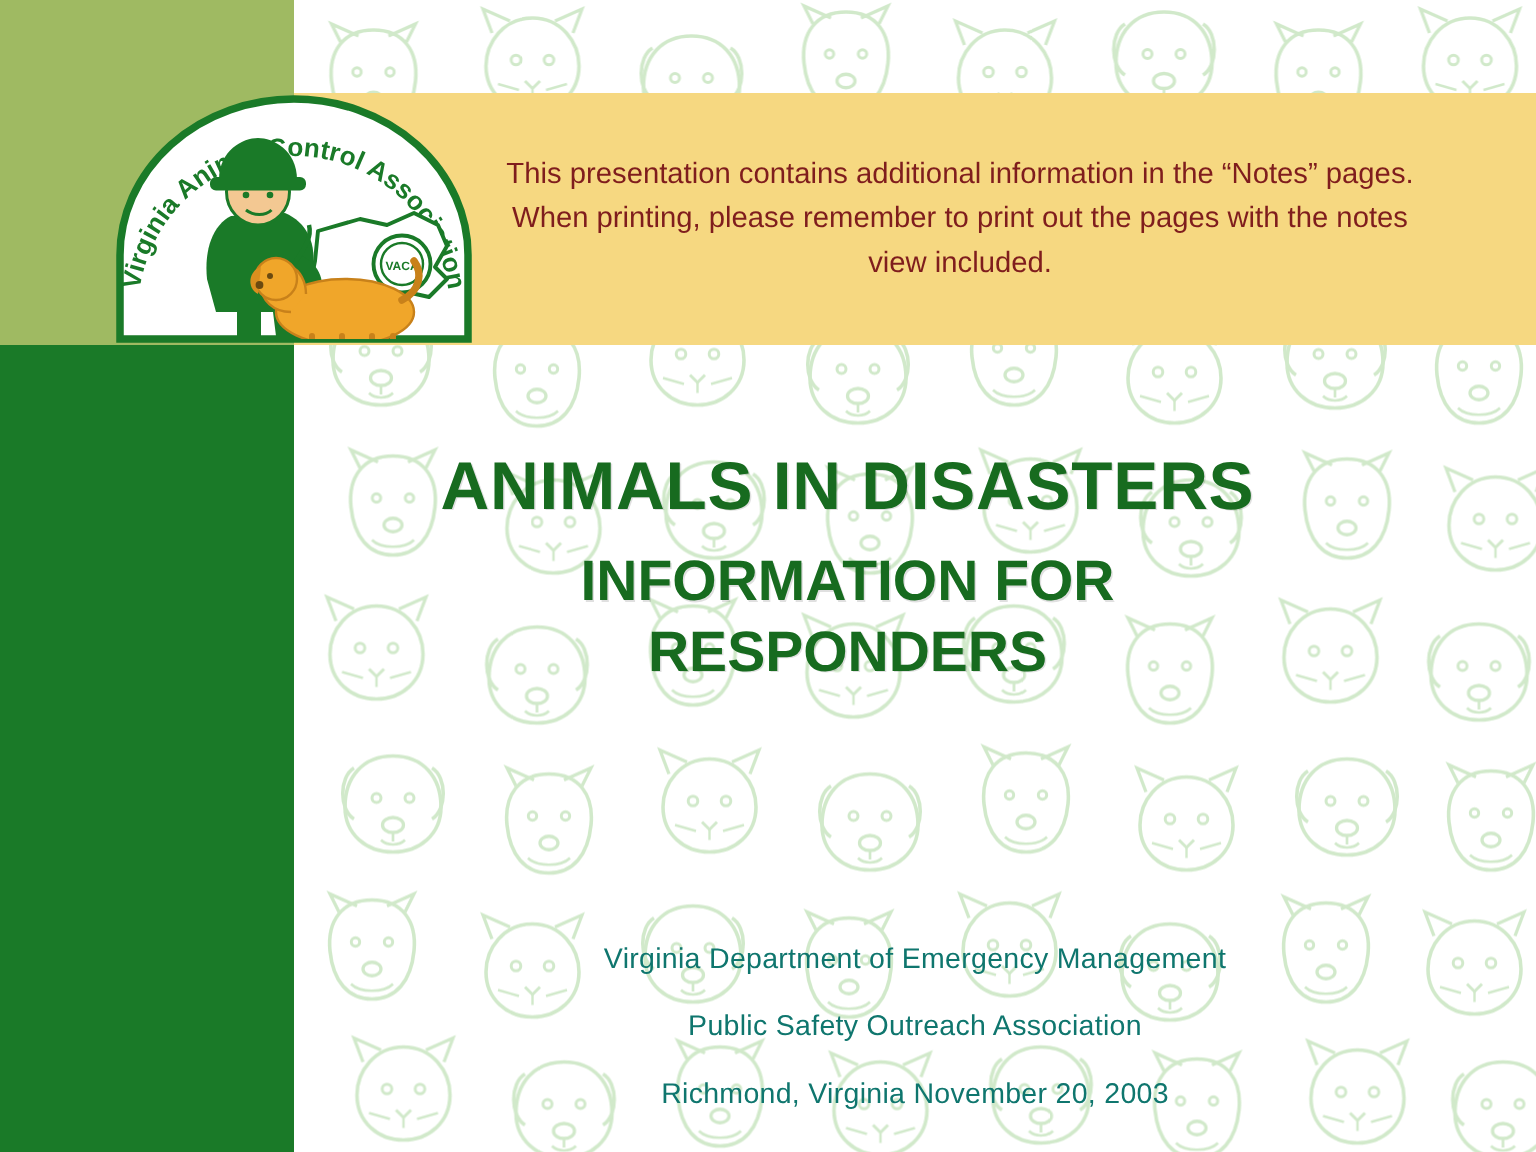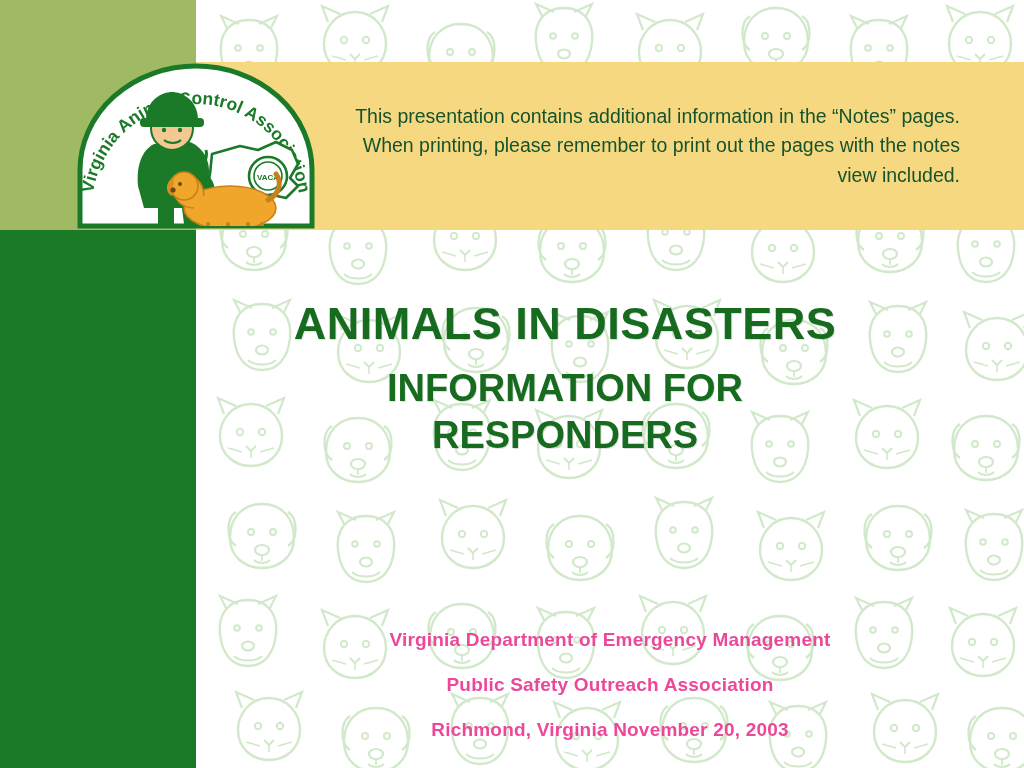--- a/index.html
+++ b/index.html
@@ -68,24 +68,24 @@
     height: 168px;
     background: #f6d881;
     z-index: 3;
     display: flex;
     align-items: center;
     justify-content: center;
   }
   .note-text {
     width: 640px;
     margin-left: 60px;
-    text-align: right;
+    text-align: center;
     font-size: 19.5px;
     line-height: 1.5;
-    color: #14532d;
+    color: #7f1d1d;
     font-family: "Liberation Sans", sans-serif;
   }
 
   
   .logo {
     position: absolute;
     left: 62px;
     top: 58px;
     width: 268px;
     height: 175px;
@@ -125,22 +125,22 @@
   .footer-block {
     position: absolute;
     left: 230px;
     top: 630px;
     width: 760px;
     z-index: 4;
     text-align: center;
   }
   .footer-line {
     font-size: 19px;
-    font-weight: bold;
-    color: #ec4899;
+    font-weight: normal;
+    color: #0f766e;
     line-height: 1.0;
     margin: 0 0 26px 0;
     letter-spacing: 0.2px;
   }
   .footer-line:last-child { margin-bottom: 16px; }
 </style>
 </head>
 <body>
 
 <div class="slide">

